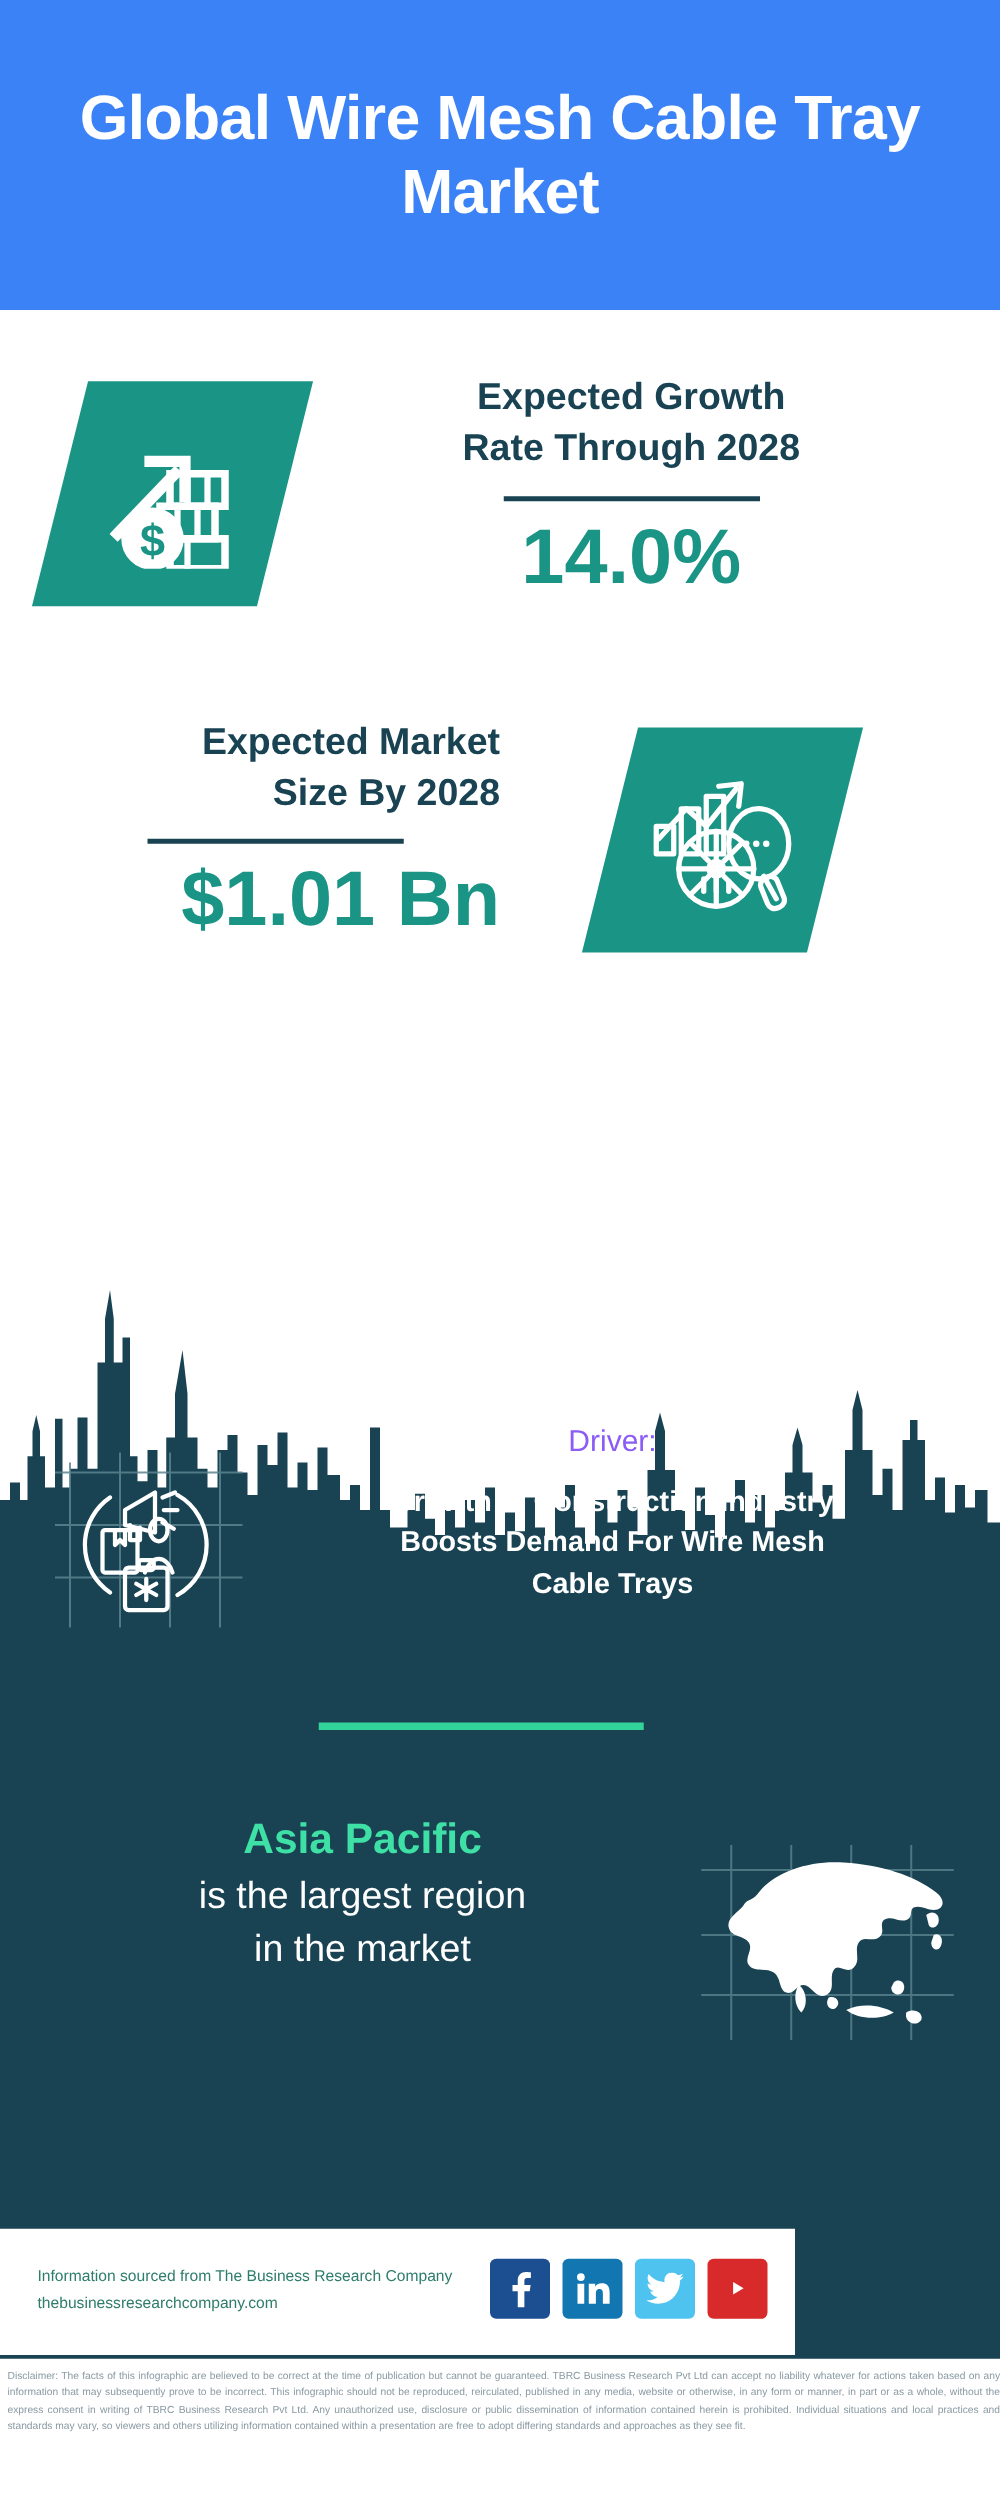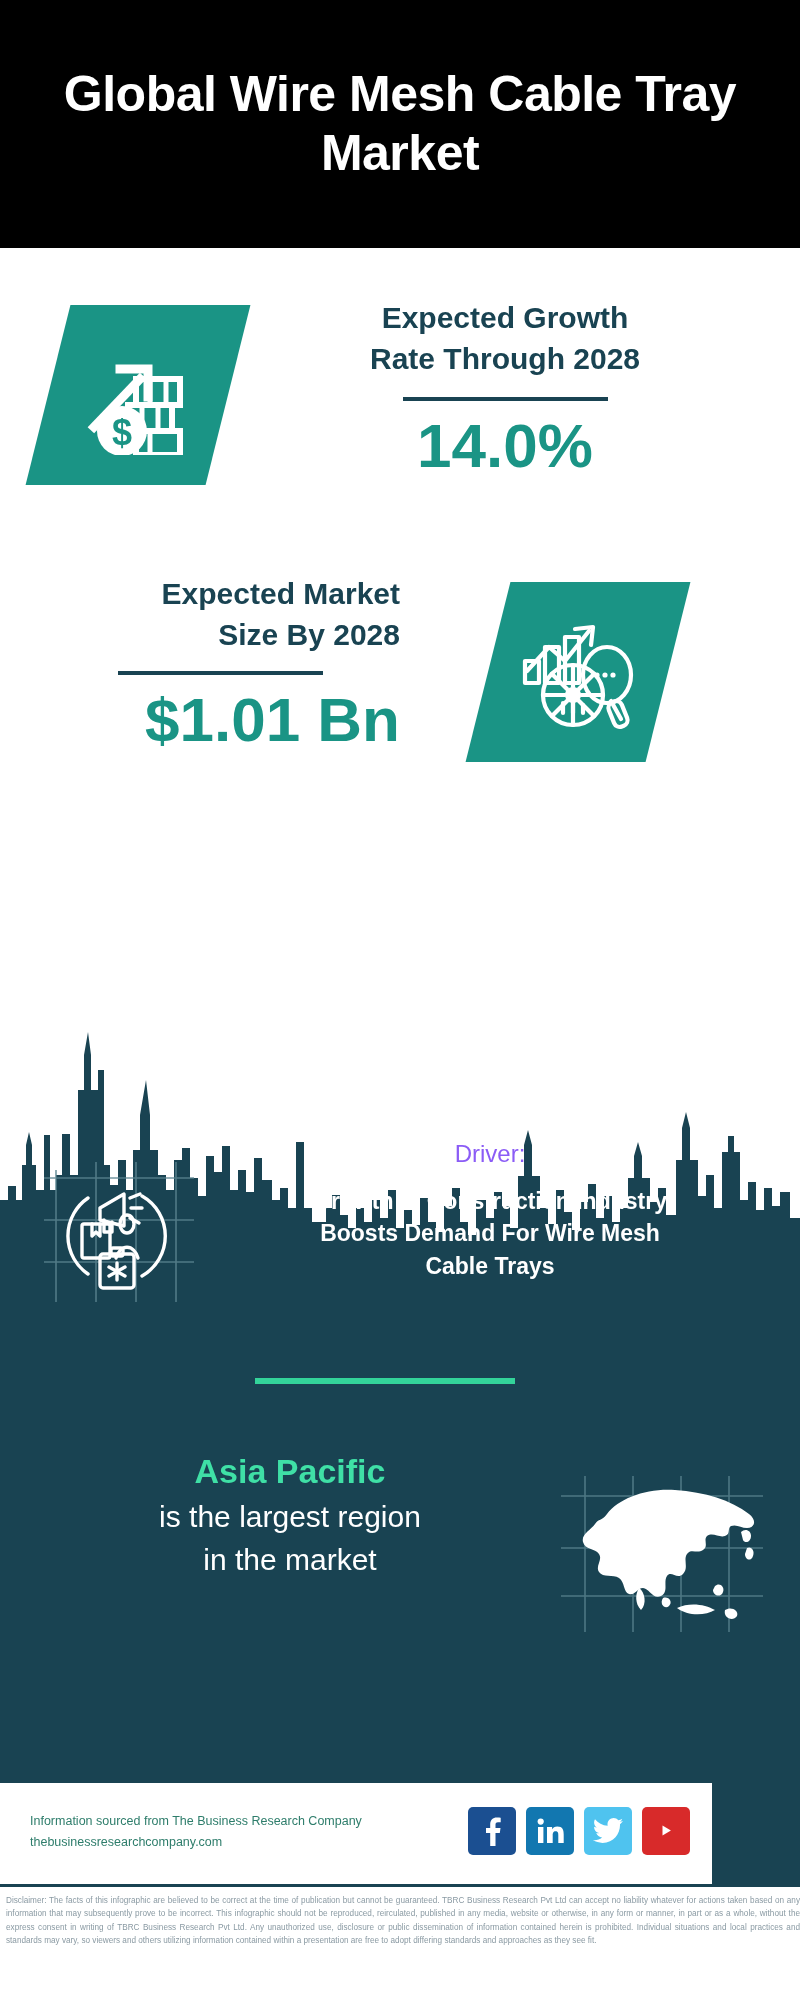--- a/index.html
+++ b/index.html
@@ -8,21 +8,21 @@
     font-family:"Liberation Sans", sans-serif;
     background:#ffffff;
     position:relative;
     overflow:hidden;
   }
   .page { width:800px; height:2000px; position:relative; background:#fff; }
 
   
   .header {
     position:absolute; left:0; top:0; width:800px; height:248px;
-    background:#000000;
+    background:#3b82f6;
     display:flex; align-items:center; justify-content:center;
   }
   .header-title {
     color:#ffffff;
     font-size:50px;
     font-weight:bold;
     line-height:1.18;
     text-align:center;
     letter-spacing:-0.5px;
     padding:0 40px;
@@ -97,21 +97,21 @@
   .region-name {
     color:#3fe0a6; font-size:34px; font-weight:bold; line-height:1.25;
   }
   .region-sub {
     color:#ffffff; font-size:30px; line-height:1.32; margin-top:4px;
   }
   .map-box { position:absolute; left:555px; top:20px; width:215px; height:170px; }
 
   
   .footer {
-    position:absolute; left:0; top:1780px; width:712px; height:104px;
+    position:absolute; left:0; top:1780px; width:636px; height:104px;
     background:#ffffff;
     border-top:3px solid #194352;
   }
   .footer-text {
     position:absolute; left:30px; top:28px; width:460px;
     color:#2e7d6b; font-size:12.5px; line-height:1.7;
   }
   .social-row {
     position:absolute; right:22px; top:24px;
     display:flex; gap:10px; align-items:center;

